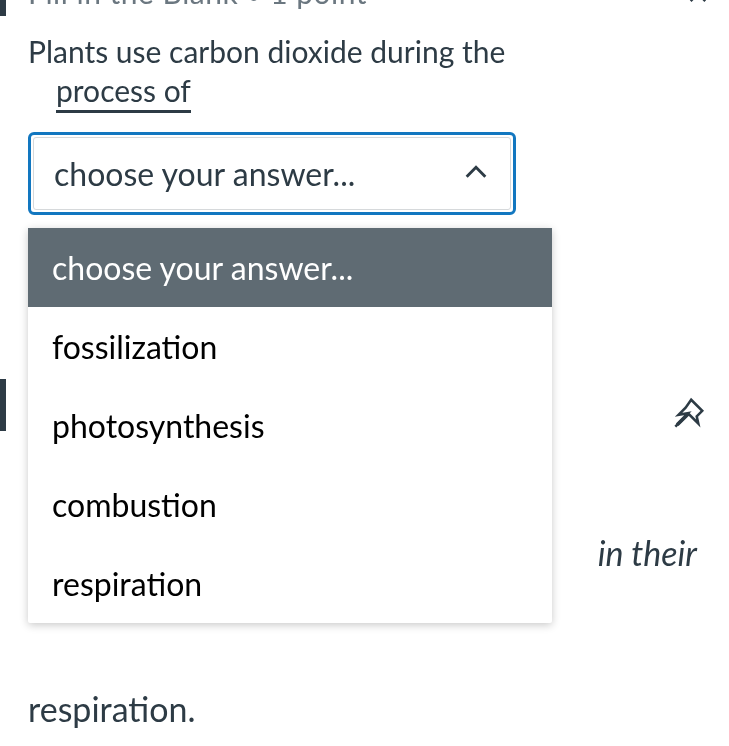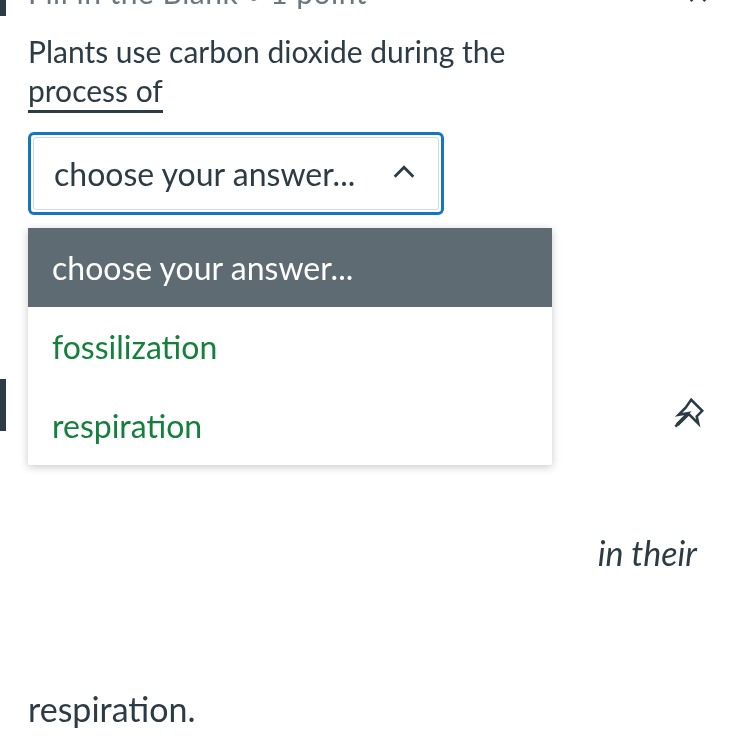--- a/index.html
+++ b/index.html
@@ -60,27 +60,28 @@
   .prompt {
     font-size: 30px;
     line-height: 1.3;
     color: #2d3b45;
     margin: 0 0 6px 0;
   }
   .prompt .second-line {
     display: inline-block;
     border-bottom: 3px solid #2d3b45;
     padding-bottom: 0;
+    margin-left: 28px;
   }
 
   .dropdown {
     position: absolute;
     top: 132px;
     left: 28px;
-    width: 416px;
+    width: 488px;
   }
   .dd-button {
     width: 100%;
     border: 3px solid #1277c0;
     border-radius: 6px;
     padding: 2px;
     background: #fff;
   }
   .dd-button-inner {
     border: 1px solid #d6d9db;
@@ -109,21 +110,21 @@
     left: 0;
     width: 524px;
     background: #fff;
     box-shadow: 0 2px 8px rgba(0,0,0,0.22);
     border-radius: 2px;
     padding: 0;
     z-index: 10;
   }
   .dd-option {
     font-size: 32px;
-    color: #15803d;
+    color: #000000;
     padding: 20px 24px;
     cursor: pointer;
   }
   .dd-option.highlighted {
     background: #5f6b73;
     color: #ffffff;
   }
 
   .pin-icon {
     position: absolute;
@@ -199,20 +200,26 @@
   </div>
 
   <div class="dd-list">
     <div class="dd-option highlighted">
       <span>choose your answer...</span>
     </div>
     <div class="dd-option">
       <span>fossilization</span>
     </div>
     <div class="dd-option">
+      <span>photosynthesis</span>
+    </div>
+    <div class="dd-option">
+      <span>combustion</span>
+    </div>
+    <div class="dd-option">
       <span>respiration</span>
     </div>
   </div>
 </div>
 
 <div class="pin-icon">
   <svg viewBox="0 0 24 24">
     <path d="M14 3 L21 10 L17.5 13.5 L18.5 18 L12.5 12 L6 18.5 L5.5 18 L12 11.5 L6 12.5 L10.5 8 Z" transform="rotate(0 12 12)"></path>
     <line x1="9" y1="15" x2="4" y2="20"></line>
   </svg>

